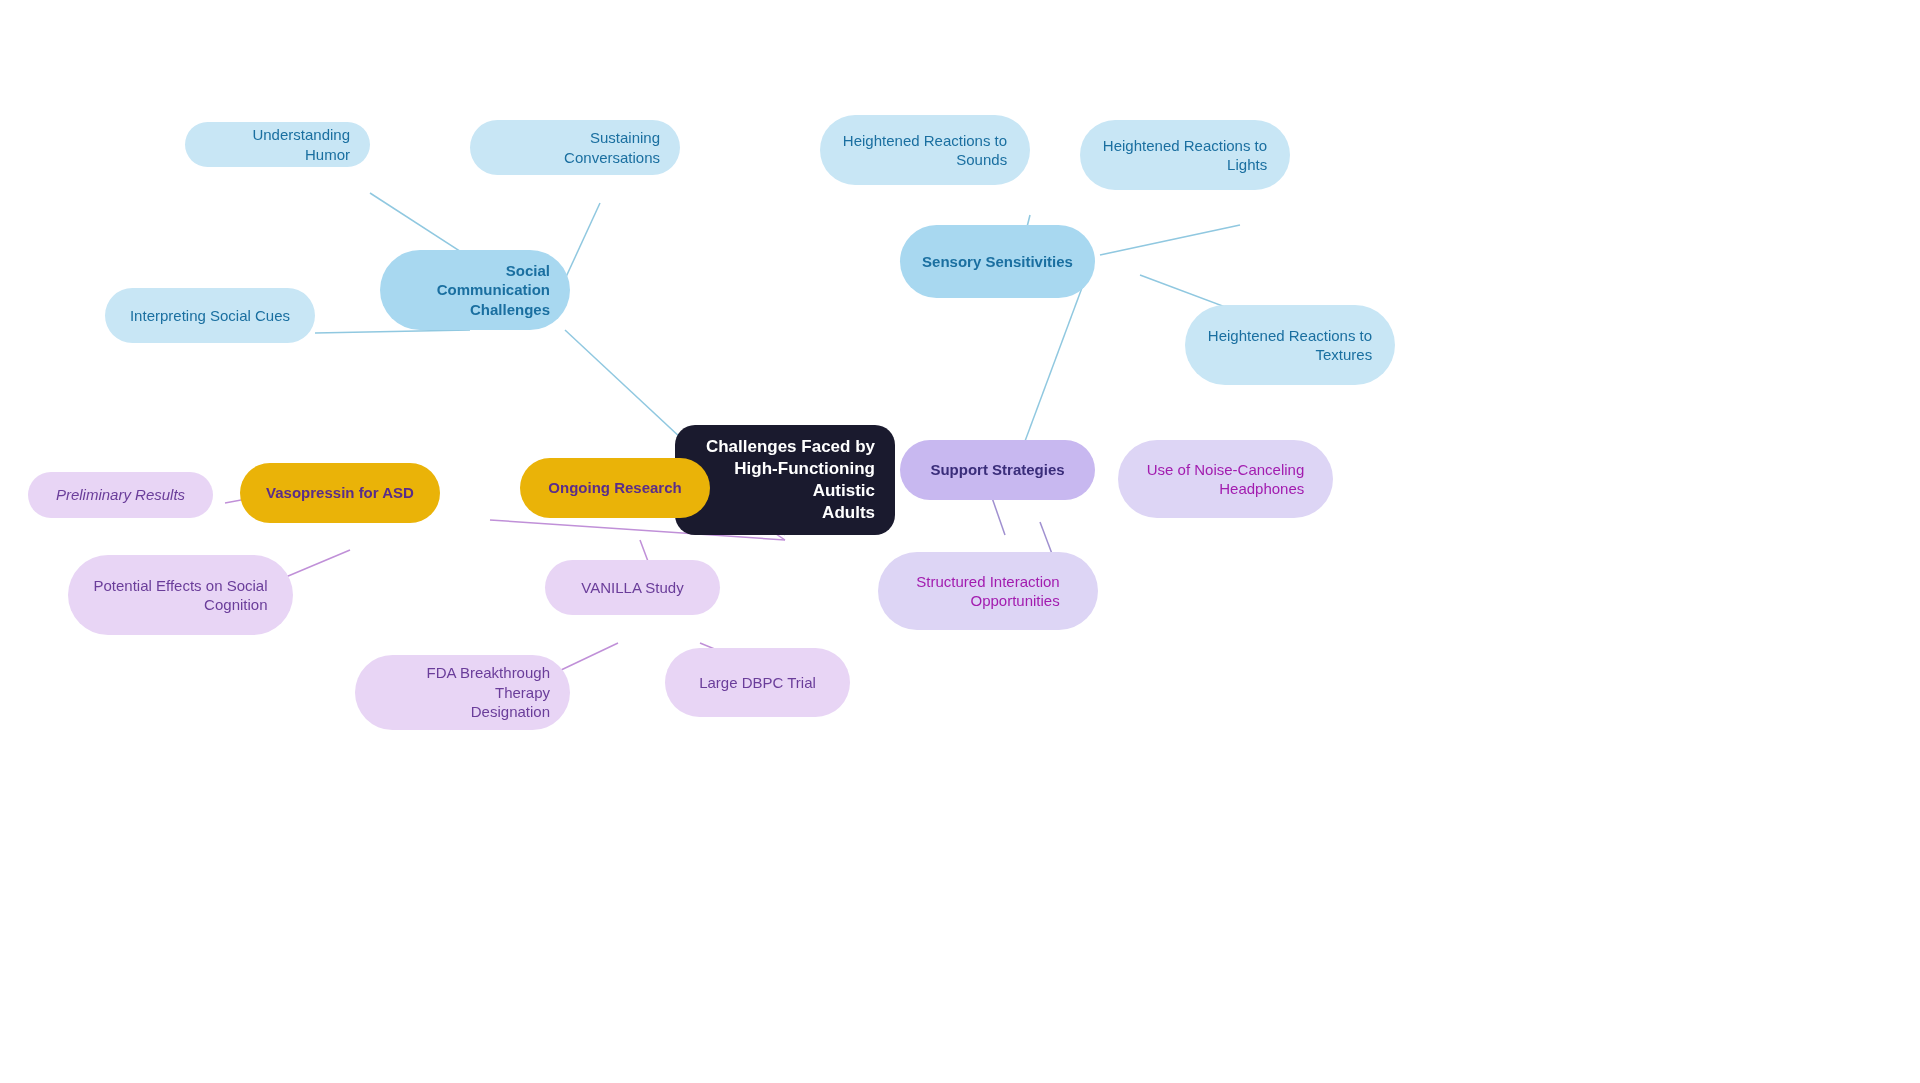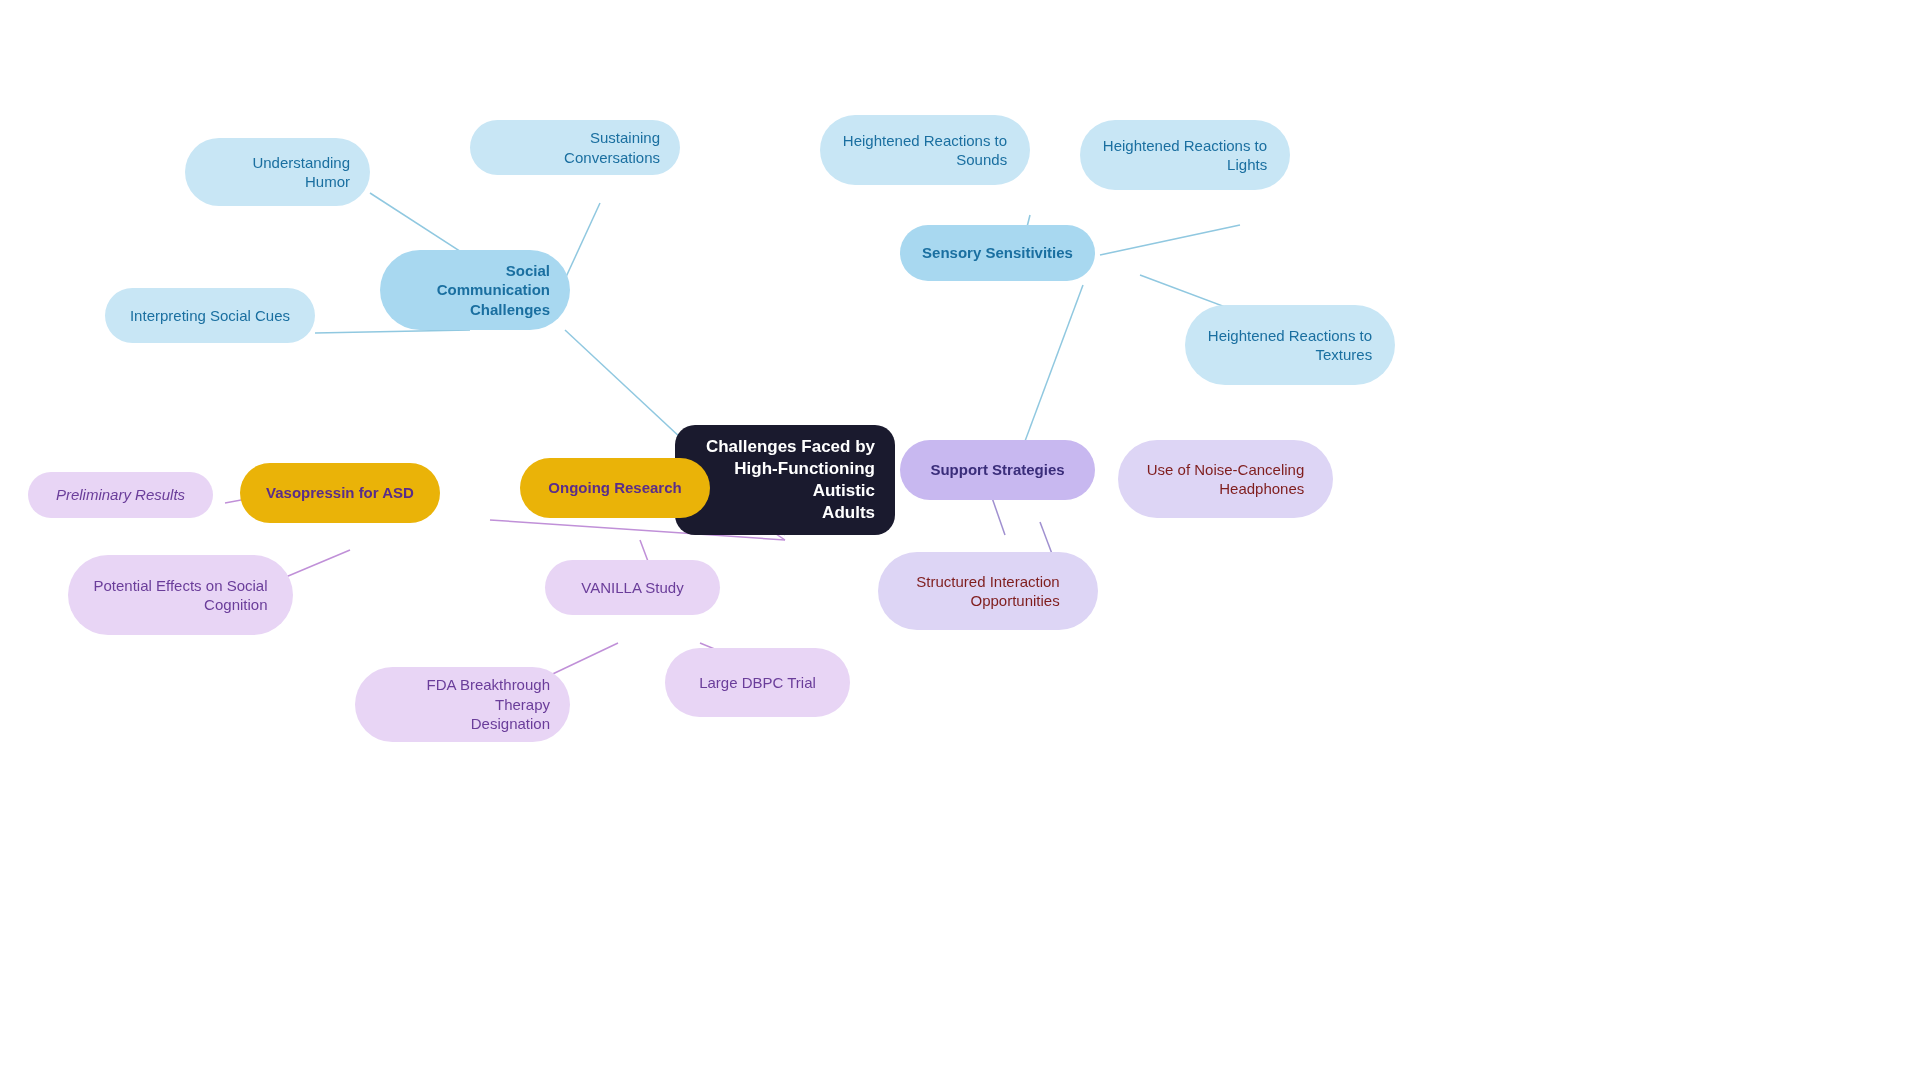--- a/index.html
+++ b/index.html
@@ -55,21 +55,21 @@
       background: #e8d5f5;
       color: #6a3d9a;
     }
     .node-purple-dark {
       background: #eab308;
       color: #5a2d8a;
       font-weight: 600;
     }
     .node-lavender {
       background: #ddd5f5;
-      color: #7f1d1d;
+      color: #a21caf;
     }
     .node-lavender-dark {
       background: #c8b8f0;
       color: #3a2d7a;
       font-weight: 600;
     }
   </style>
 </head>
 <body>
 
@@ -112,27 +112,27 @@
   <line x1="1040" y1="522" x2="1060" y2="575" stroke="#a090d0" stroke-width="1.5"></line>
 </svg>
 
 <div class="node node-center" style="left: 675px; top: 425px; width: 220px; height: 110px; white-space: pre-line;">Challenges Faced by
 High-Functioning Autistic
 Adults</div>
 
 <div class="node node-blue-dark" style="left: 380px; top: 250px; width: 190px; height: 80px; white-space: pre-line;">Social Communication
 Challenges</div>
 
-<div class="node node-blue" style="left: 185px; top: 138px; width: 185px; height: 68px;">Understanding Humor</div>
+<div class="node node-blue" style="left: 185px; top: 122px; width: 185px; height: 45px;">Understanding Humor</div>
 
 <div class="node node-blue" style="left: 470px; top: 120px; width: 210px; height: 55px;">Sustaining Conversations</div>
 
 <div class="node node-blue" style="left: 105px; top: 288px; width: 210px; height: 55px;">Interpreting Social Cues</div>
 
-<div class="node node-blue-dark" style="left: 900px; top: 225px; width: 195px; height: 56px;">Sensory Sensitivities</div>
+<div class="node node-blue-dark" style="left: 900px; top: 225px; width: 195px; height: 73px;">Sensory Sensitivities</div>
 
 <div class="node node-blue" style="left: 820px; top: 115px; width: 210px; height: 70px; white-space: pre-line;">Heightened Reactions to
 Sounds</div>
 
 <div class="node node-blue" style="left: 1080px; top: 120px; width: 210px; height: 70px; white-space: pre-line;">Heightened Reactions to
 Lights</div>
 
 <div class="node node-blue" style="left: 1185px; top: 305px; width: 210px; height: 80px; white-space: pre-line;">Heightened Reactions to
 Textures</div>
 
@@ -140,21 +140,21 @@
 
 <div class="node node-purple" style="left: 28px; top: 472px; width: 185px; height: 46px; font-style: italic;">Preliminary Results</div>
 
 <div class="node node-purple" style="left: 68px; top: 555px; width: 225px; height: 80px; white-space: pre-line;">Potential Effects on Social
 Cognition</div>
 
 <div class="node node-purple-dark" style="left: 520px; top: 458px; width: 190px; height: 60px;">Ongoing Research</div>
 
 <div class="node node-purple" style="left: 545px; top: 560px; width: 175px; height: 55px;">VANILLA Study</div>
 
-<div class="node node-purple" style="left: 355px; top: 655px; width: 215px; height: 75px; white-space: pre-line; margin-top: 12px;">FDA Breakthrough Therapy
+<div class="node node-purple" style="left: 355px; top: 655px; width: 215px; height: 75px; white-space: pre-line;">FDA Breakthrough Therapy
 Designation</div>
 
 <div class="node node-purple" style="left: 665px; top: 648px; width: 185px; height: 69px;">Large DBPC Trial</div>
 
 <div class="node node-lavender-dark" style="left: 900px; top: 440px; width: 195px; height: 60px;">Support Strategies</div>
 
 <div class="node node-lavender" style="left: 1118px; top: 440px; width: 215px; height: 78px; white-space: pre-line;">Use of Noise-Canceling
 Headphones</div>
 
 <div class="node node-lavender" style="left: 878px; top: 552px; width: 220px; height: 78px; white-space: pre-line;">Structured Interaction

